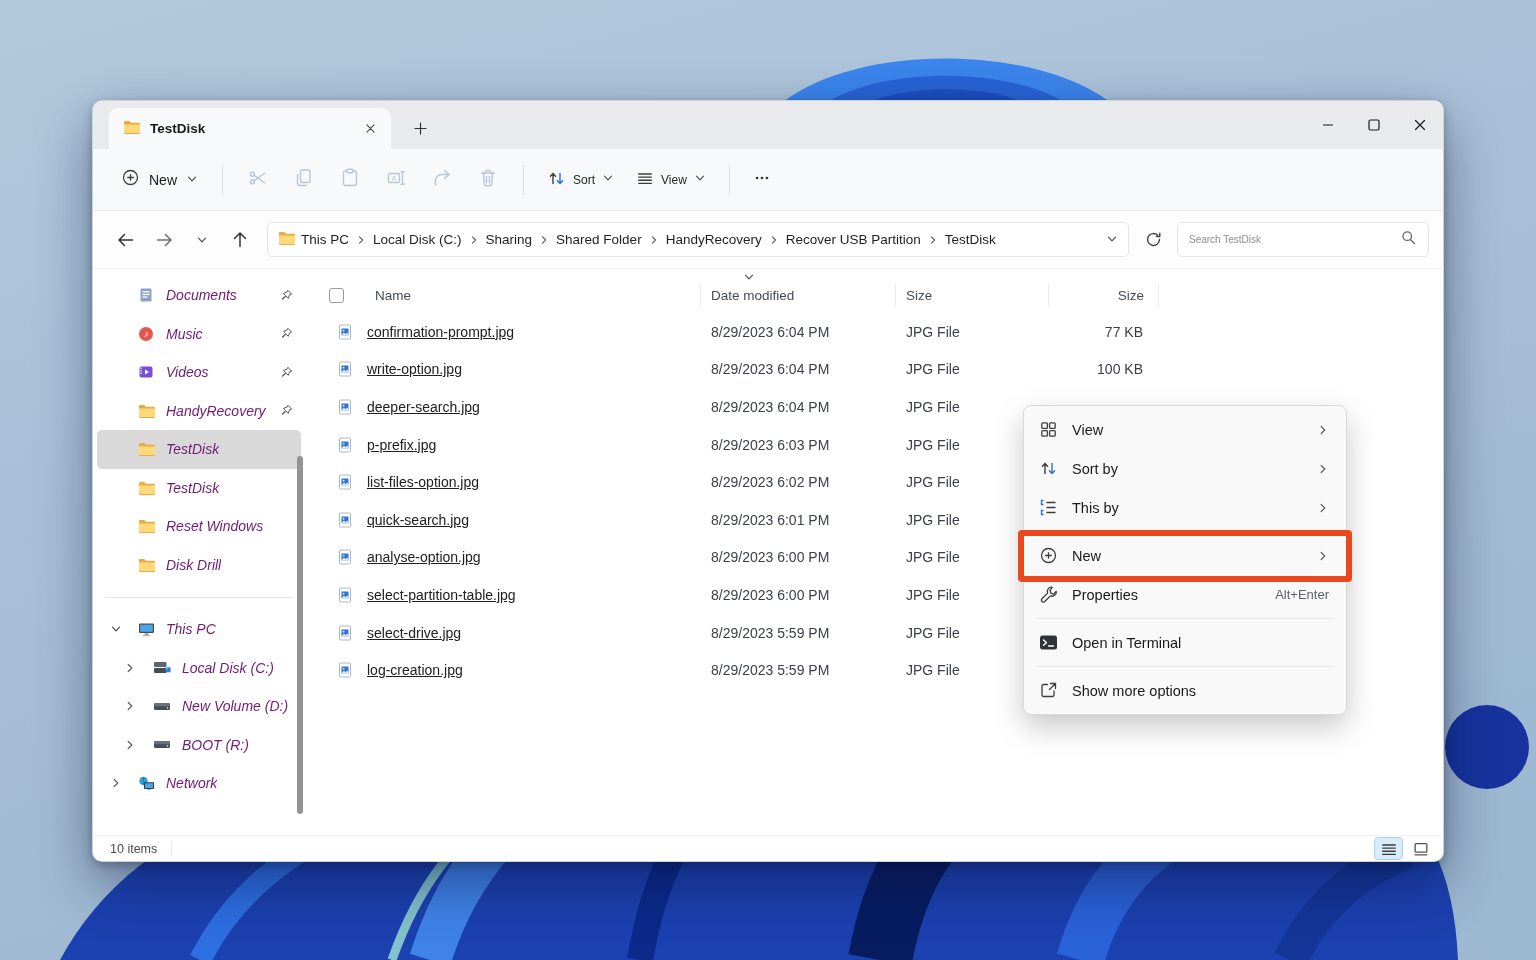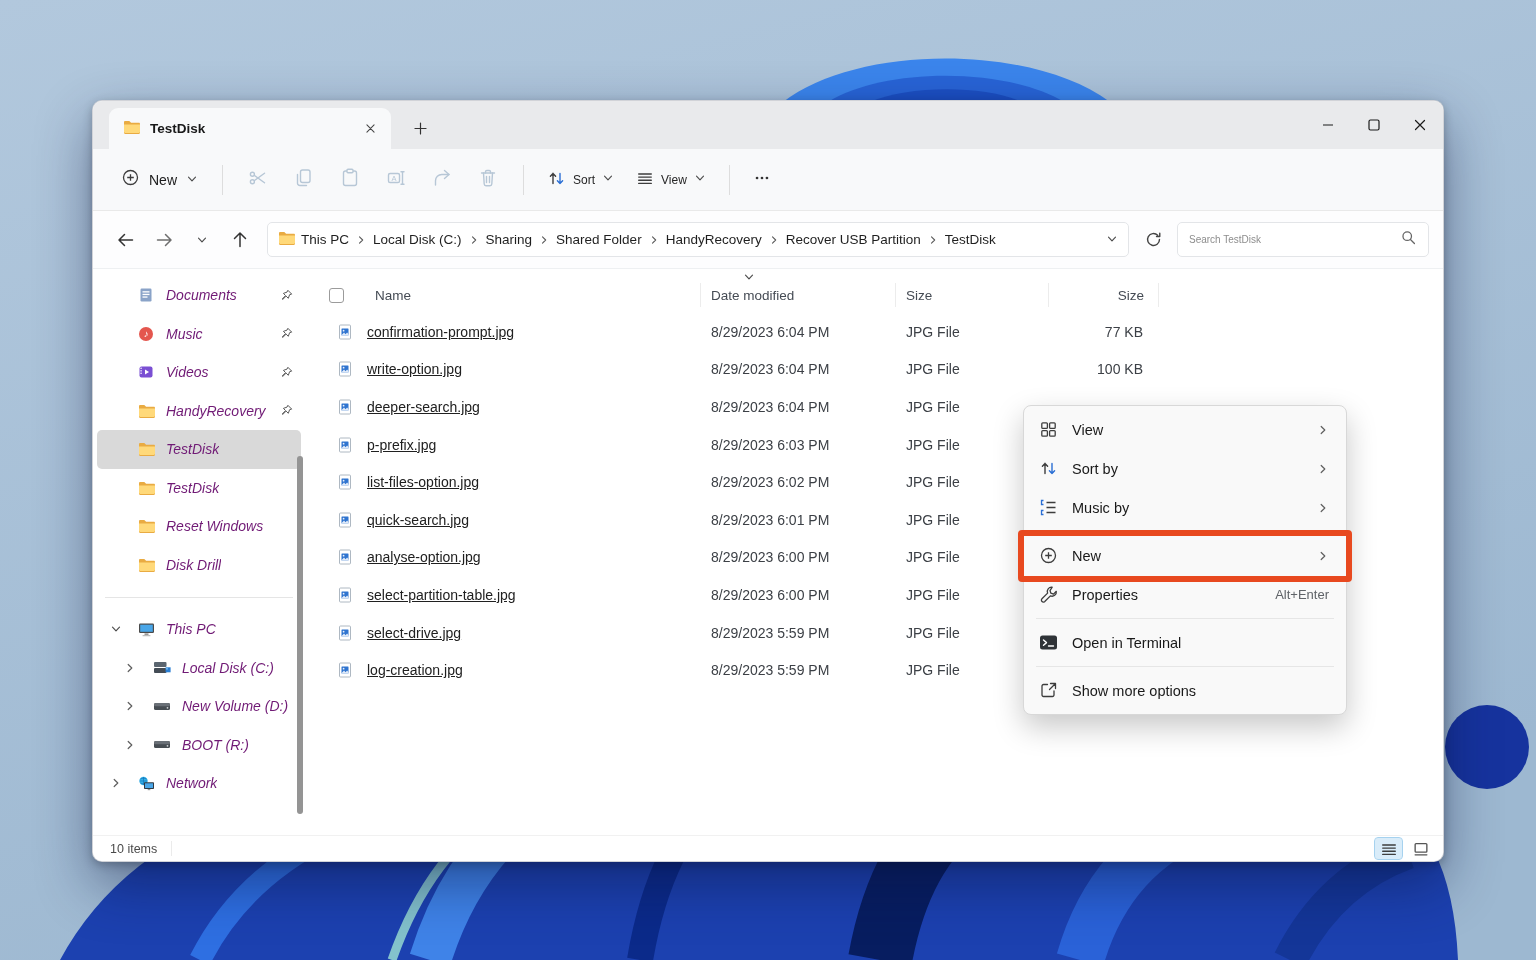--- a/index.html
+++ b/index.html
@@ -725,21 +725,21 @@
             </svg>
           </span>
         </div>
         <div class="menu-item">
           <span class="mi-icon">
             <svg width="19" height="19" viewBox="0 0 19 19" fill="none" stroke-width="1.3">
               <path d="M7.5 4.5h9M7.5 9.5h9M7.5 14.5h9" stroke="#3d3d3d"></path>
               <path d="M4.5 2.5h-2v4h2M4.5 12.5h-2v4h2" stroke="#2b6fd4"></path>
             </svg>
           </span>
-          <span class="mi-label">Music by</span>
+          <span class="mi-label">This by</span>
           <span class="mi-right">
             <svg width="12" height="12" viewBox="0 0 12 12">
               <path d="M4.2 2.5 7.8 6 4.2 9.5" fill="none" stroke="#5f5f5f" stroke-width="1.2" stroke-linecap="round" stroke-linejoin="round"></path>
             </svg>
           </span>
         </div>
         <div class="menu-sep"></div>
         <div class="menu-item">
           <span class="mi-icon">
             <svg width="19" height="19" viewBox="0 0 19 19" fill="none" stroke="#3d3d3d" stroke-width="1.3">

